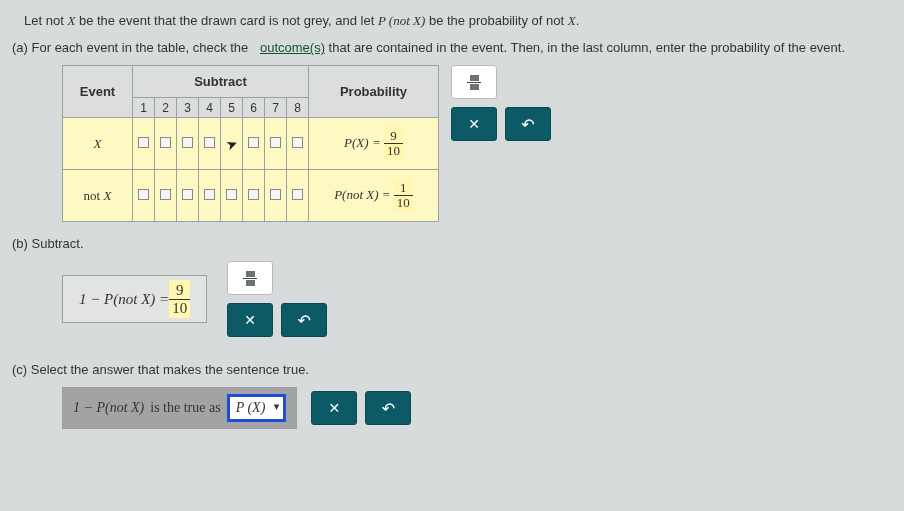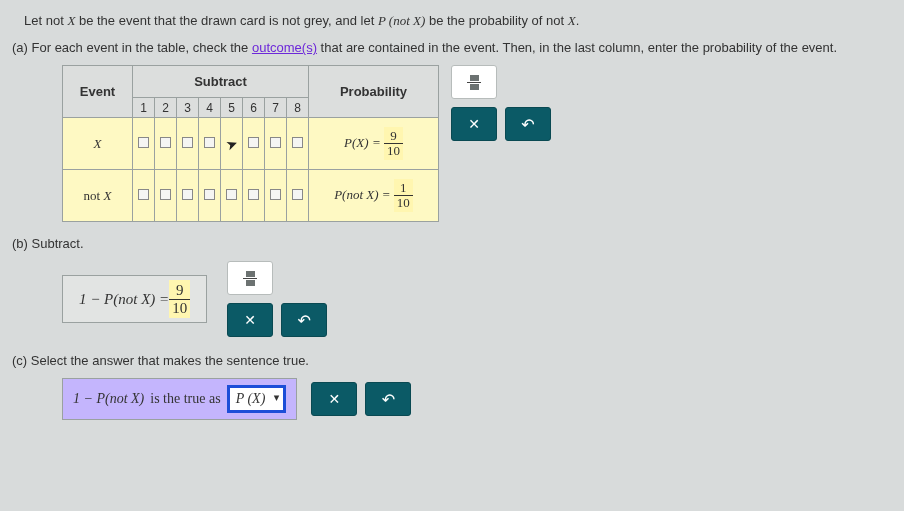--- a/index.html
+++ b/index.html
@@ -10,21 +10,21 @@
     font-family: Arial, sans-serif;
     font-size: 13px;
     color: #333;
     width: 904px;
     height: 511px;
   }
   .intro { margin: 4px 0 10px 12px; line-height: 1.4; }
   .part { margin: 6px 0 10px 0; }
   .math { font-family: 'Times New Roman', serif; font-style: italic; }
   .mathup { font-family: 'Times New Roman', serif; font-style: normal; }
-  a.link { color: #6d28d9; }
+  a.link { color: #14532d; margin-left: 8px; }
 
   
   .rowa { display: flex; align-items: flex-start; gap: 12px; padding-left: 50px; }
 
   table.outcomes {
     border-collapse: collapse;
     background: #fef9c3;
   }
   table.outcomes th, table.outcomes td {
     border: 1px solid #9aa1a0;
@@ -65,21 +65,21 @@
   .boxed {
     border: 1px solid #9aa1a0; padding: 10px 16px; background:#e2e4e3;
     display:flex; align-items:center; height:48px;
     font-family:'Times New Roman',serif; font-size:15px;
   }
   .partb-tools { display:flex; flex-direction:column; gap:8px; }
 
   
   .partc-row { display:flex; align-items:center; gap:14px; padding-left:50px; margin-top:6px;}
   .sentence {
-    border:1px solid #9aa1a0; background:#c4b5fd;
+    border:1px solid #9aa1a0; background:#a3a3a3;
     padding:6px 10px; display:flex; align-items:center; gap:6px;
     font-family:'Times New Roman',serif; font-size:14px;
   }
   .dropdown {
     border:3px solid #1d4ed8; background:#fff; padding:3px 18px 3px 6px;
     position:relative; font-style:italic;
   }
   .dropdown::after {
     content:"▾"; position:absolute; right:4px; top:3px; font-style:normal; font-size:11px;
   }
@@ -180,21 +180,21 @@
         <span class="line"></span>
         <span class="box"></span>
     </div>
     <div class="row2btn">
       <div class="toolbtn tooldark">✕</div>
       <div class="toolbtn tooldark undo">↶</div>
     </div>
   </div>
 </div>
 
-<div class="part" style="margin-top:16px;">(c)  Select the answer that makes the sentence true.</div>
+<div class="part" style="margin-top:25px;">(c)  Select the answer that makes the sentence true.</div>
 <div class="partc-row">
   <div class="sentence">
     <span class="math">1 − P(not X)</span>
     <span class="mathup"> is the true as </span>
     <span class="dropdown">P (X)</span>
   </div>
   <div class="row2btn">
     <div class="toolbtn tooldark">✕</div>
     <div class="toolbtn tooldark undo">↶</div>
   </div>

